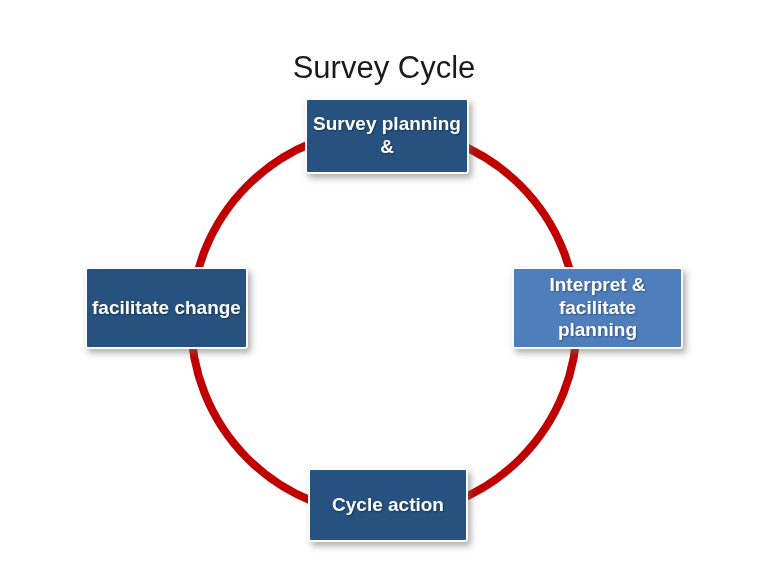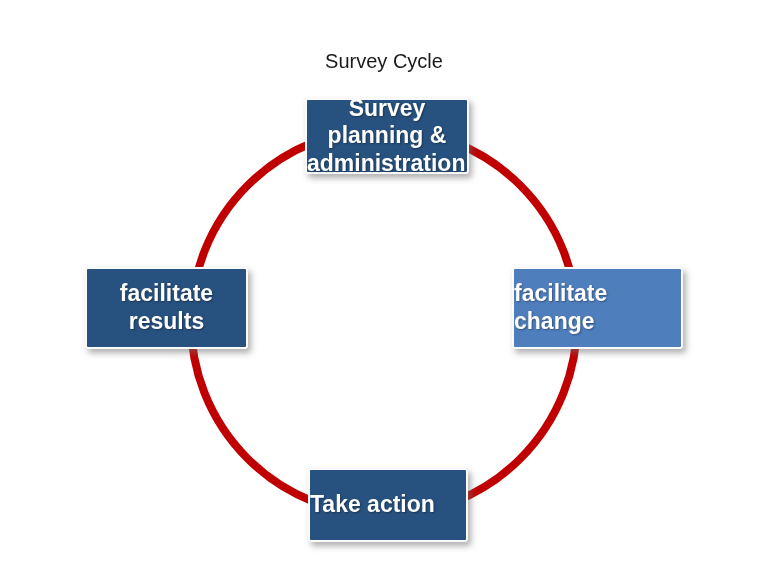--- a/index.html
+++ b/index.html
@@ -14,46 +14,46 @@
     height: 576px;
     background: #ffffff;
     overflow: hidden;
   }
   .slide-title {
     position: absolute;
     left: 0;
     right: 0;
     top: 50px;
     text-align: center;
-    font-size: 20px;
+    font-size: 31px;
     font-weight: 500;
     letter-spacing: 0px;
     color: #1b1b1b;
   }
   .cycle-svg {
     position: absolute;
     left: 0;
     top: 0;
     width: 768px;
     height: 576px;
   }
   .node {
     position: absolute;
     box-sizing: border-box;
     border: 2px solid #fbfbfb;
     border-radius: 3px;
     box-shadow: 3px 4px 6px rgba(110,110,110,0.55);
     display: flex;
     flex-direction: column;
-    align-items: flex-start;
+    align-items: center;
     justify-content: center;
     text-align: center;
     color: #ffffff;
     font-weight: bold;
-    font-size: 23px;
+    font-size: 19px;
     line-height: 1.2;
     text-shadow: 1px 1px 2px rgba(0,0,0,0.35);
   }
   .node-top    { left: 305px; top: 98px;  width: 164px; height: 76px; }
   .node-right  { left: 512px; top: 267px; width: 171px; height: 82px; }
   .node-left   { left: 85px;  top: 267px; width: 163px; height: 82px; }
   .node-bottom { left: 308px; top: 468px; width: 160px; height: 74px; }
   .node-line { display: block; }
 </style>
 </head>
@@ -62,29 +62,29 @@
 <div class="slide">
 
   <div class="slide-title">Survey Cycle</div>
 
   <svg class="cycle-svg" viewBox="0 0 768 576" xmlns="http://www.w3.org/2000/svg">
     <circle cx="384" cy="322" r="193" fill="none" stroke-width="8" stroke="#C00000"></circle>
   </svg>
 
   <div class="node node-top" style="background-color: rgb(39, 81, 127);">
     <span class="node-line">Survey planning &amp;</span>
-    <span class="node-line">administration</span>
   </div>
 
   <div class="node node-right" style="background-color: rgb(79, 126, 189);">
+    <span class="node-line">Interpret &amp;</span>
     <span class="node-line">facilitate</span>
-    <span class="node-line">change</span>
+    <span class="node-line">planning</span>
   </div>
 
   <div class="node node-bottom" style="background-color: rgb(39, 81, 127);">
-    <span class="node-line">Take action</span>
+    <span class="node-line">Cycle action</span>
   </div>
 
   <div class="node node-left" style="background-color: rgb(39, 81, 127);">
-    <span class="node-line">facilitate results</span>
+    <span class="node-line">facilitate change</span>
   </div>
 
 </div>
 
 </body></html>

